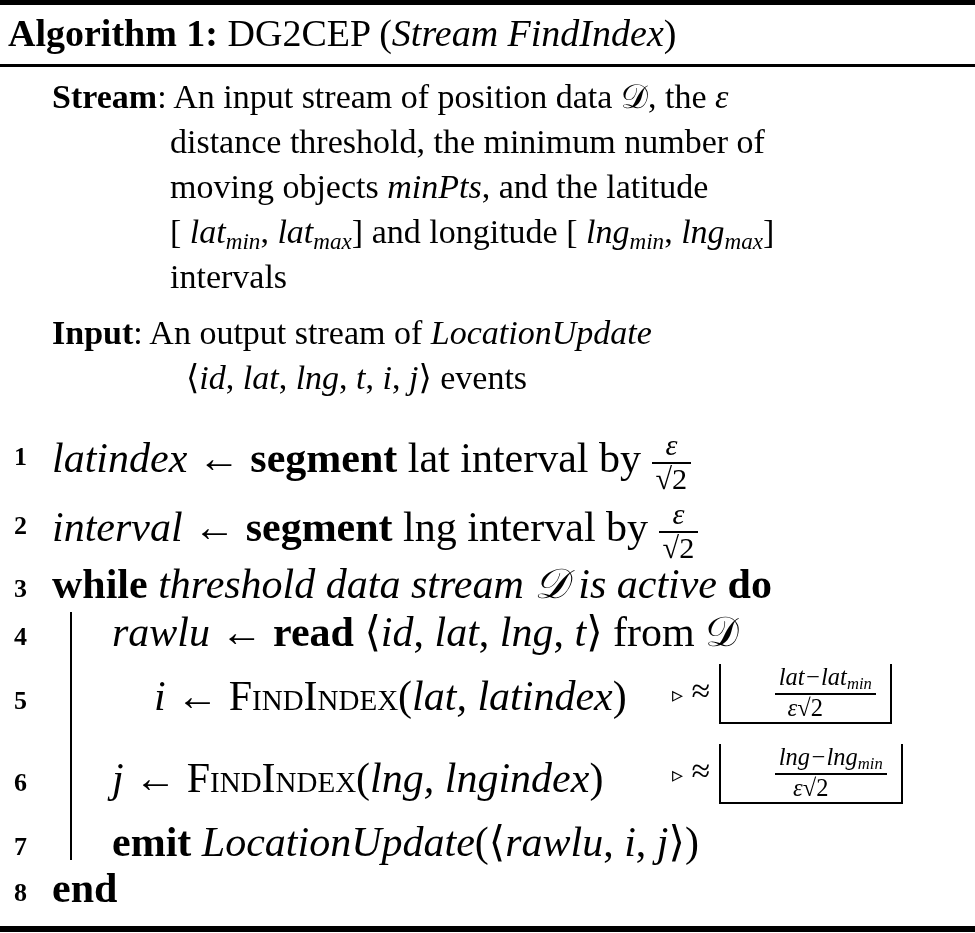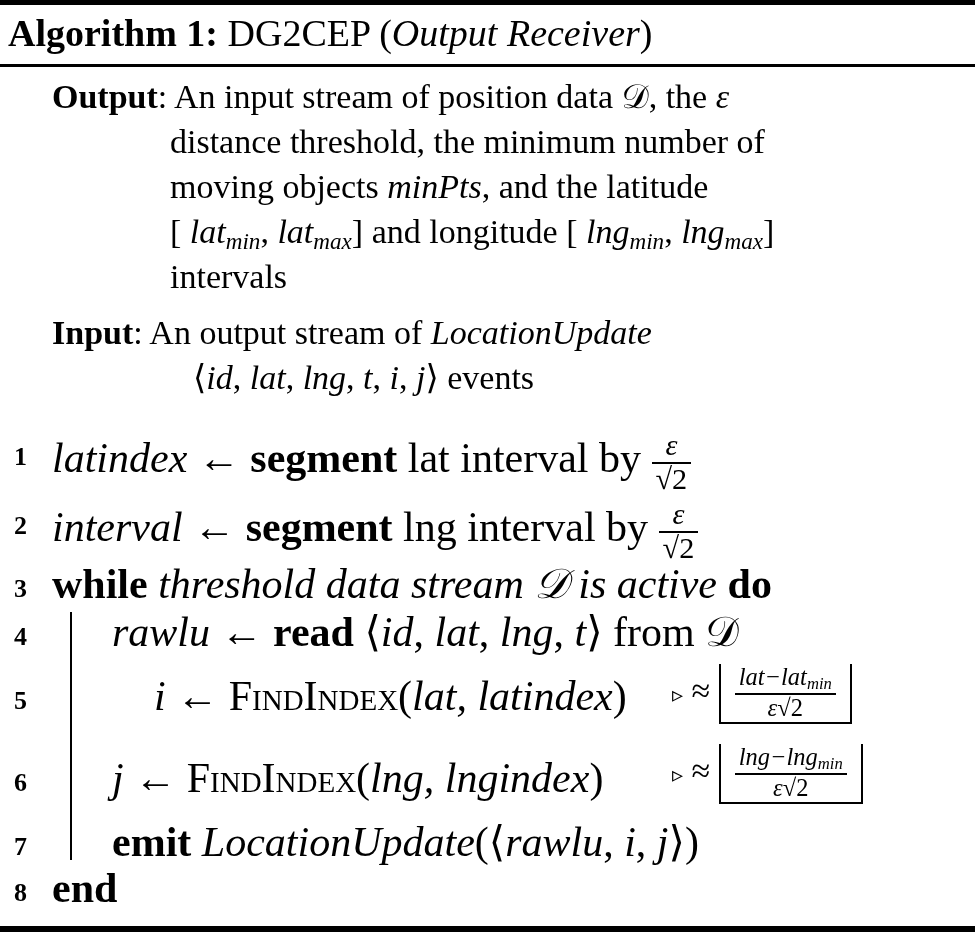--- a/index.html
+++ b/index.html
@@ -20,41 +20,41 @@
   .line { position:absolute; font-size:42px; line-height:45px; white-space:nowrap; }
   .kw { font-weight:bold; }
   .sc { font-variant:small-caps; }
   .frac { display:inline-block; vertical-align:middle; text-align:center; font-size:0.72em; line-height:1.05; }
   .frac .num { display:block; border-bottom:2px solid #000; padding:0 4px; font-style:italic; }
   .frac .den { display:block; padding:0 4px; }
   .blockbar { position:absolute; left:70px; top:612px; width:2px; height:248px; background:#000; }
   .comment { position:absolute; font-size:34px; white-space:nowrap; }
   .floor { display:inline-block; vertical-align:middle; border-left:2px solid #000; border-right:2px solid #000; border-bottom:2px solid #000; padding:0 14px 2px; }
   .floor .frac { font-size:0.72em; }
-  .floor .frac .num { font-size:1em; }
+  .floor .frac .num { font-size:1em;margin-left:40px; }
 </style>
 </head>
 <body>
 
 <div class="rule-top"></div>
-<div class="title"><b>Algorithm 1:</b> <span>DG2CEP</span> (<i>Output Receiver</i>)</div>
+<div class="title"><b>Algorithm 1:</b> <span>DG2CEP</span> (<i>Stream FindIndex</i>)</div>
 <div class="rule-mid"></div>
 
 <div class="io" style="top:74px;">
-  <span class="lbl">Output</span>: An input stream of position data <span>𝒟</span>, the <i>ε</i>
+  <span class="lbl">Stream</span>: An input stream of position data <span>𝒟</span>, the <i>ε</i>
 </div>
 <div class="io-cont" style="left:170px; top:119px;">distance threshold, the minimum number of</div>
 <div class="io-cont" style="left:170px; top:164px;">moving objects <i>minPts</i>, and the latitude</div>
 <div class="io-cont" style="left:170px; top:209px;">[ <i>lat<sub>min</sub></i>, <i>lat<sub>max</sub></i>] and longitude [ <i>lng<sub>min</sub></i>, <i>lng<sub>max</sub></i>]</div>
 <div class="io-cont" style="left:170px; top:254px;">intervals</div>
 
 <div class="io" style="top:310px;">
   <span class="lbl">Input</span>: An output stream of <i>LocationUpdate</i>
 </div>
-<div class="io-cont" style="left:193px; top:355px;">⟨<i>id</i>, <i>lat</i>, <i>lng</i>, <i>t</i>, <i>i</i>, <i>j</i>⟩ events</div>
+<div class="io-cont" style="left:186px; top:355px;">⟨<i>id</i>, <i>lat</i>, <i>lng</i>, <i>t</i>, <i>i</i>, <i>j</i>⟩ events</div>
 
 <div class="ln" style="top:442px;">1</div>
 <div class="line" style="left:52px; top:430px;">
   <i>latindex</i> <span>←</span> <span class="kw">segment</span> lat interval by
   <span class="frac"><span class="num">ε</span><span class="den">√2</span></span>
 </div>
 
 <div class="ln" style="top:511px;">2</div>
 <div class="line" style="left:52px; top:499px;">
   <i>interval</i> ← <span class="kw">segment</span> lng interval by

